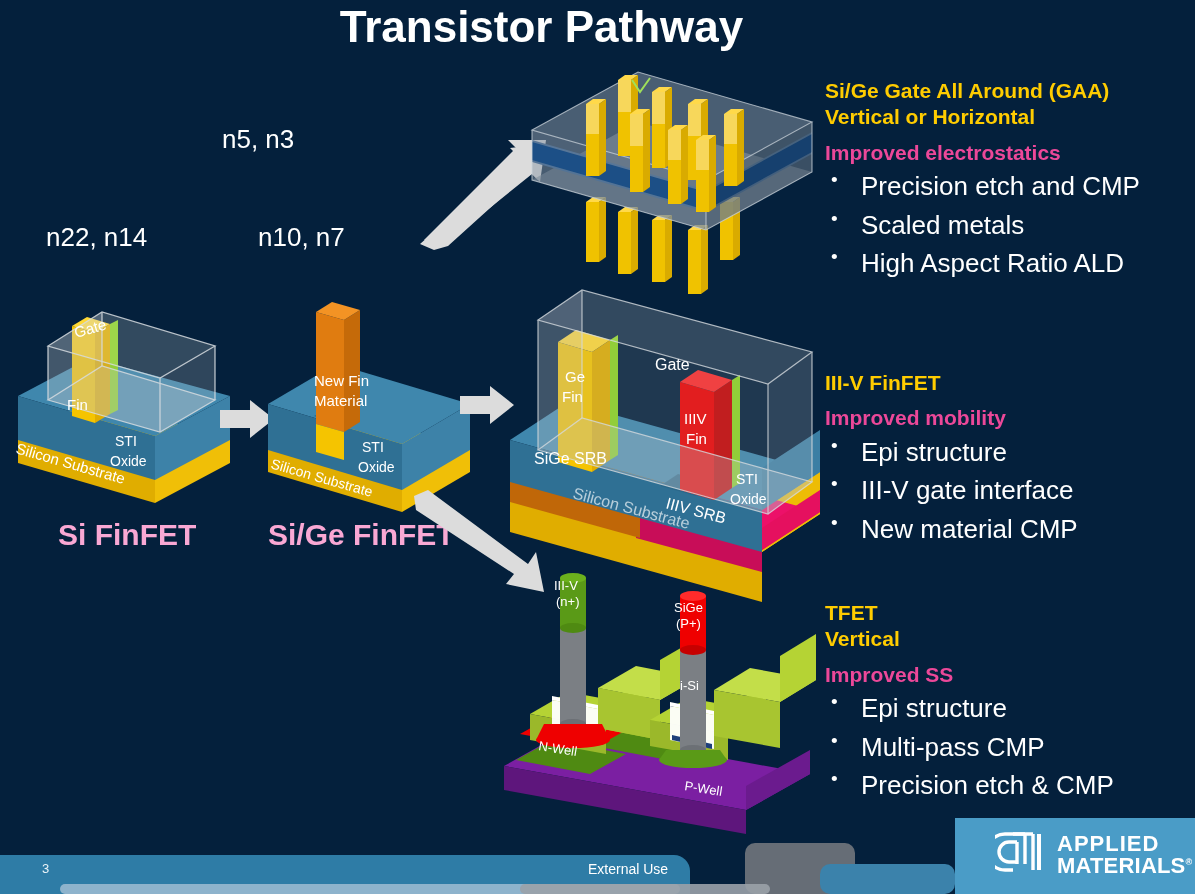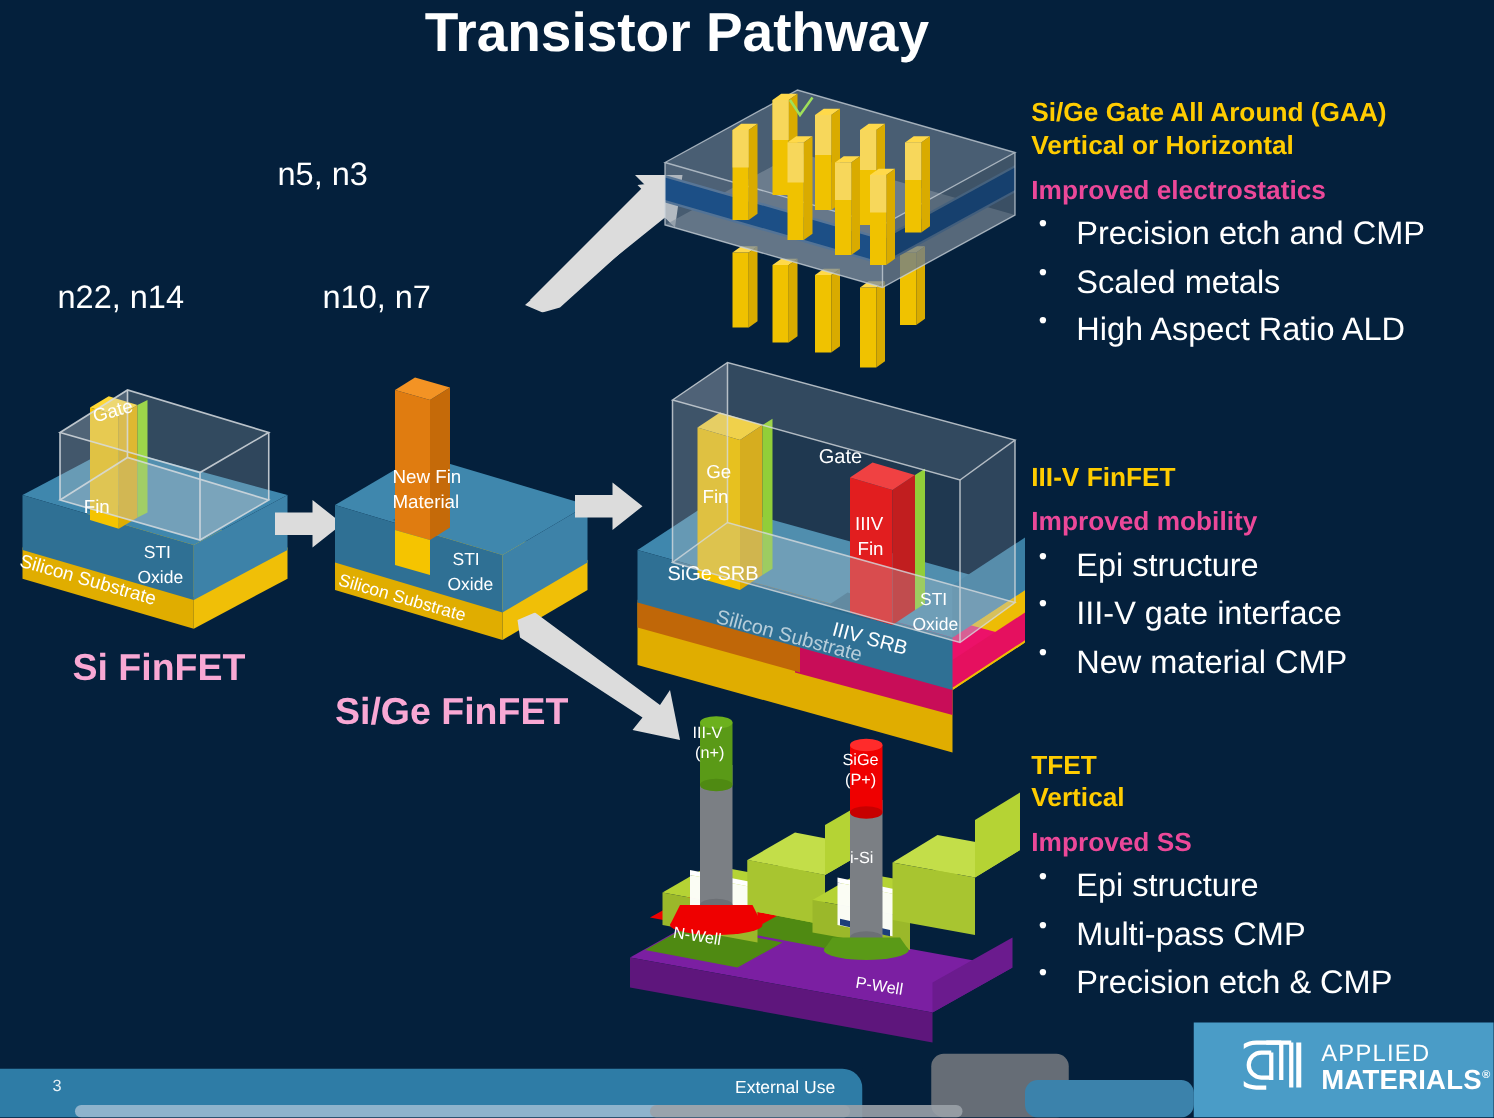--- a/index.html
+++ b/index.html
@@ -18,21 +18,21 @@
 
   
   .nodelbl{position:absolute;color:#ffffff;font-size:26px;}
   .nl1{left:46px;top:222px;}
   .nl2{left:258px;top:222px;}
   .nl3{left:222px;top:124px;}
 
   
   .cap{position:absolute;color:#f9a8d4;font-size:30px;font-weight:bold;}
   .cap1{left:58px;top:518px;}
-  .cap2{left:268px;top:518px;margin-top:35px;}
+  .cap2{left:268px;top:518px;}
 
   
   .block{position:absolute;left:825px;width:370px;}
   .b1{top:78px;}
   .b2{top:370px;}
   .b3{top:600px;}
   .b-title{color:#ffcc00;font-size:21px;font-weight:bold;line-height:1.26;}
   .b-sub{color:#ec4899;font-size:21px;font-weight:bold;margin-top:9px;line-height:1.2;}
   .b-list{list-style:none;margin:2px 0 0 0;padding:0;}
   .b-list li{
@@ -55,21 +55,21 @@
   .f-dark{position:absolute;left:690px;top:855px;width:505px;height:39px;background:#04203c;}
   .f-gray{position:absolute;left:745px;top:843px;width:110px;height:51px;background:#6b7279;border-radius:10px;opacity:.95;}
   .f-teal2{position:absolute;left:820px;top:864px;width:135px;height:30px;background:#3b82ab;border-radius:10px;}
   .f-lightbar{position:absolute;left:60px;top:884px;width:620px;height:10px;background:#9fbdd2;border-radius:6px;opacity:.85;}
   .f-lightbar2{position:absolute;left:520px;top:884px;width:250px;height:10px;background:#9aa1a8;border-radius:6px;opacity:.9;}
   .pagenum{position:absolute;left:42px;top:861px;color:#eaf3f8;font-size:13px;}
   .extuse{position:absolute;left:588px;top:861px;color:#ffffff;font-size:14px;}
   .logo{position:absolute;left:955px;top:818px;width:240px;height:76px;background:#4a9cc7;}
   .logo-wrap{position:absolute;left:995px;top:830px;display:flex;align-items:center;gap:10px;}
   .logo-text{color:#ffffff;line-height:1.02;}
-  .logo-l1{font-size:19px;font-weight:normal;letter-spacing:1px;}
+  .logo-l1{font-size:22px;font-weight:bold;letter-spacing:1px;}
   .logo-l2{font-size:22px;font-weight:bold;letter-spacing:.2px;}
   .reg{font-size:9px;vertical-align:super;}
 </style>
 </head>
 <body>
 
 <div class="slide">
 
   <div class="title">Transistor Pathway</div>
 

